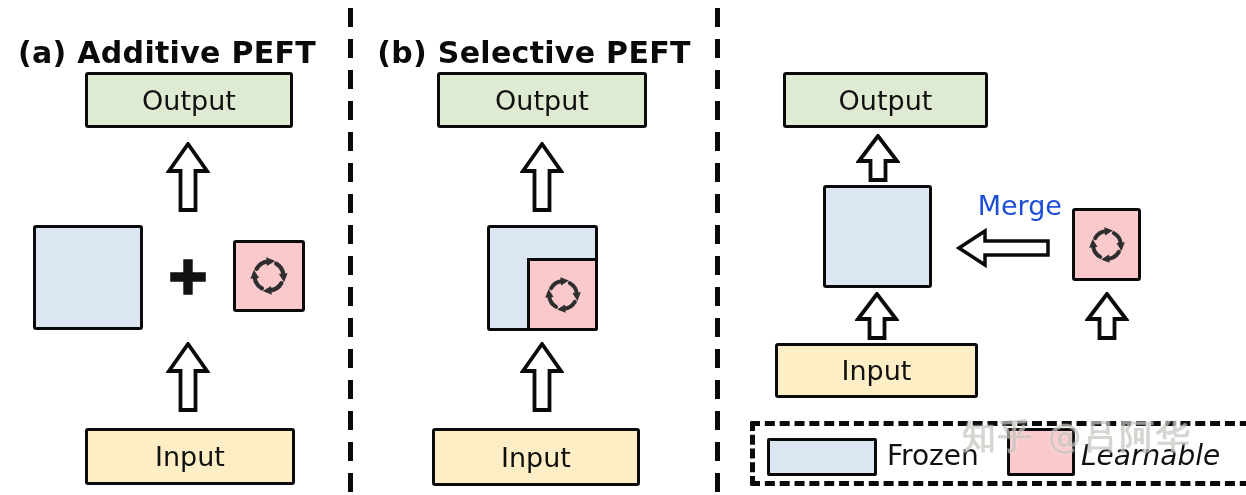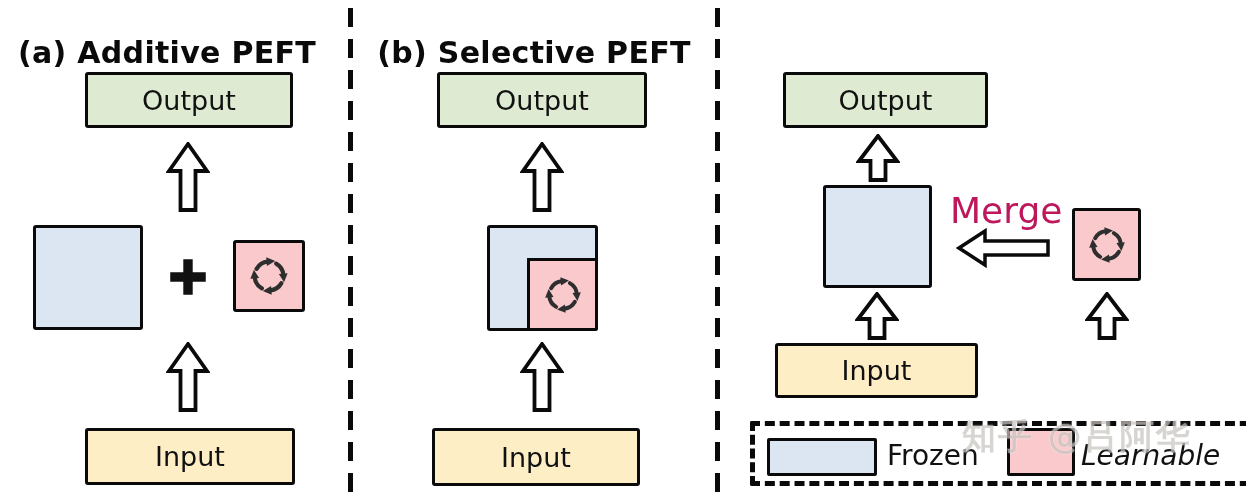--- a/index.html
+++ b/index.html
@@ -11,21 +11,21 @@
        display:flex;align-items:center;justify-content:center;}
   .label{font-size:27px;color:#111;white-space:nowrap;}
   .small-label{font-size:25px;letter-spacing:-0.5px;}
   .green{background:#dfead2;}
   .yellow{background:#fdeec5;}
   .blue{background:#dbe6f2;}
   .pink{background:#f9c9cb;}
   .divider{position:absolute;top:8px;width:5px;height:484px;
            background:repeating-linear-gradient(to bottom,#0a0a0a 0 19px,transparent 19px 31px);}
   .arrow{position:absolute;display:block;}
-  .merge-label{position:absolute;font-size:36px;text-align:left;white-space:nowrap;color:#be185d;}
+  .merge-label{position:absolute;font-size:27px;text-align:right;white-space:nowrap;color:#1d4ed8;}
   .legend{position:absolute;left:750px;top:421px;width:574px;height:65px;box-sizing:border-box;
           border:5px dashed #0a0a0a;border-radius:2px;background:transparent;padding-left:41px;}
   .legend .swatch{position:absolute;box-sizing:border-box;border:3.5px solid #0a0a0a;border-radius:2px;}
   .legend .ltext{position:absolute;font-size:28px;color:#111;white-space:nowrap;}
   .watermark{position:absolute;left:962px;top:414px;font-size:34px;font-weight:bold;
              color:#c9c5c1;opacity:0.72;letter-spacing:2px;white-space:nowrap;z-index:6;
              text-shadow:0 0 2px #ffffff;}
   svg{display:block;}
 </style>
 </head>

